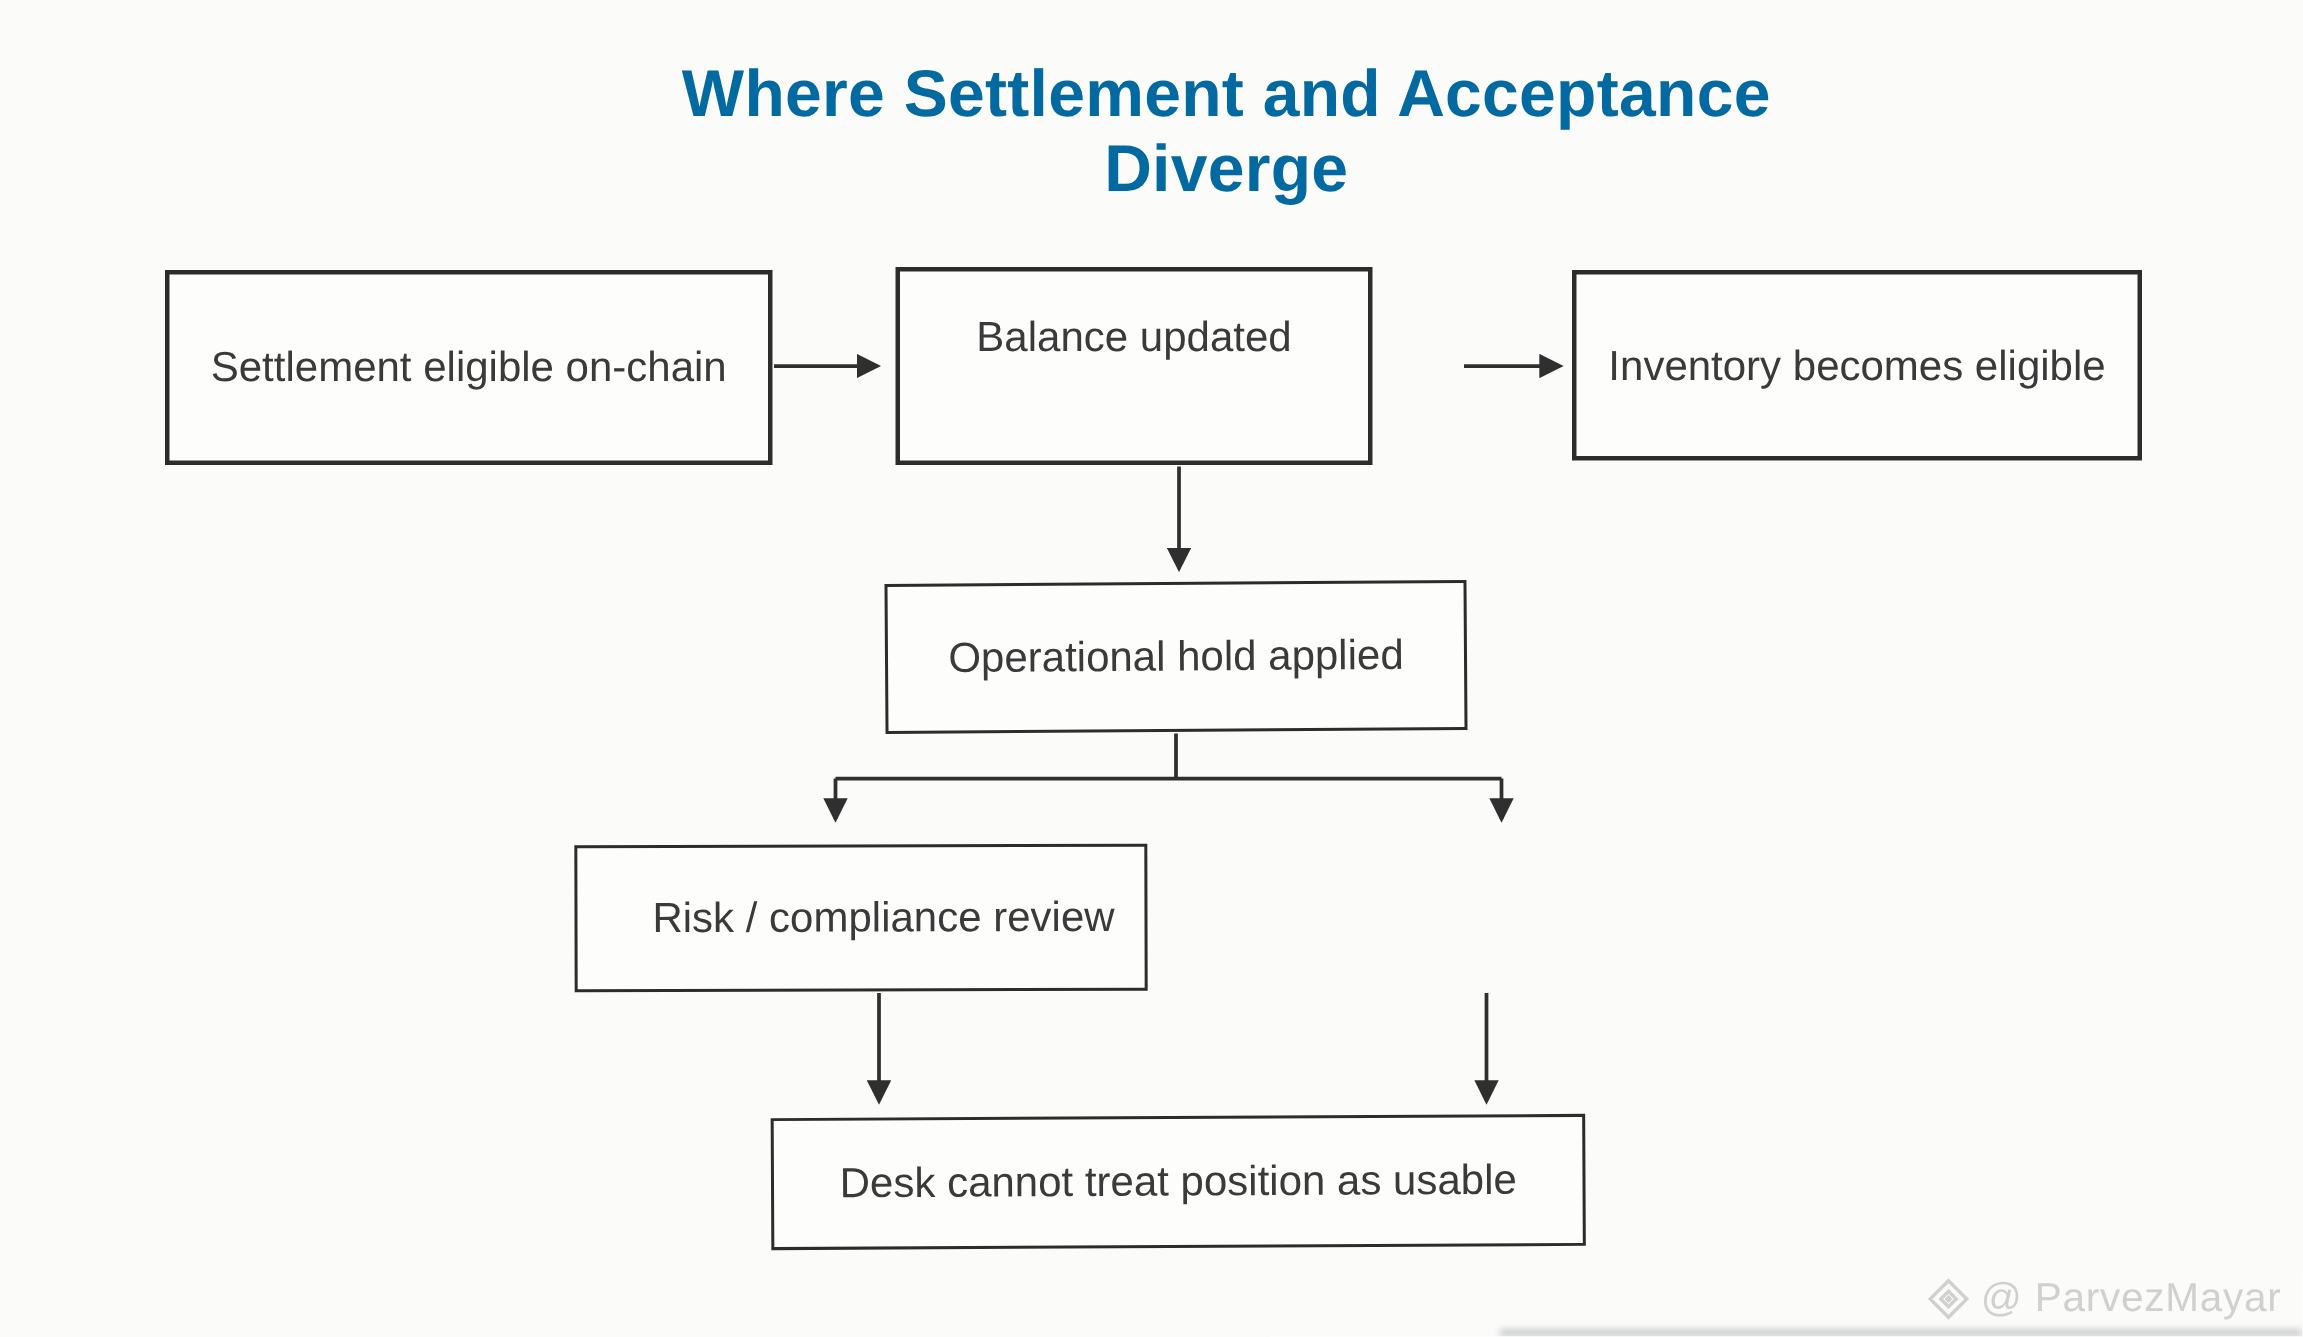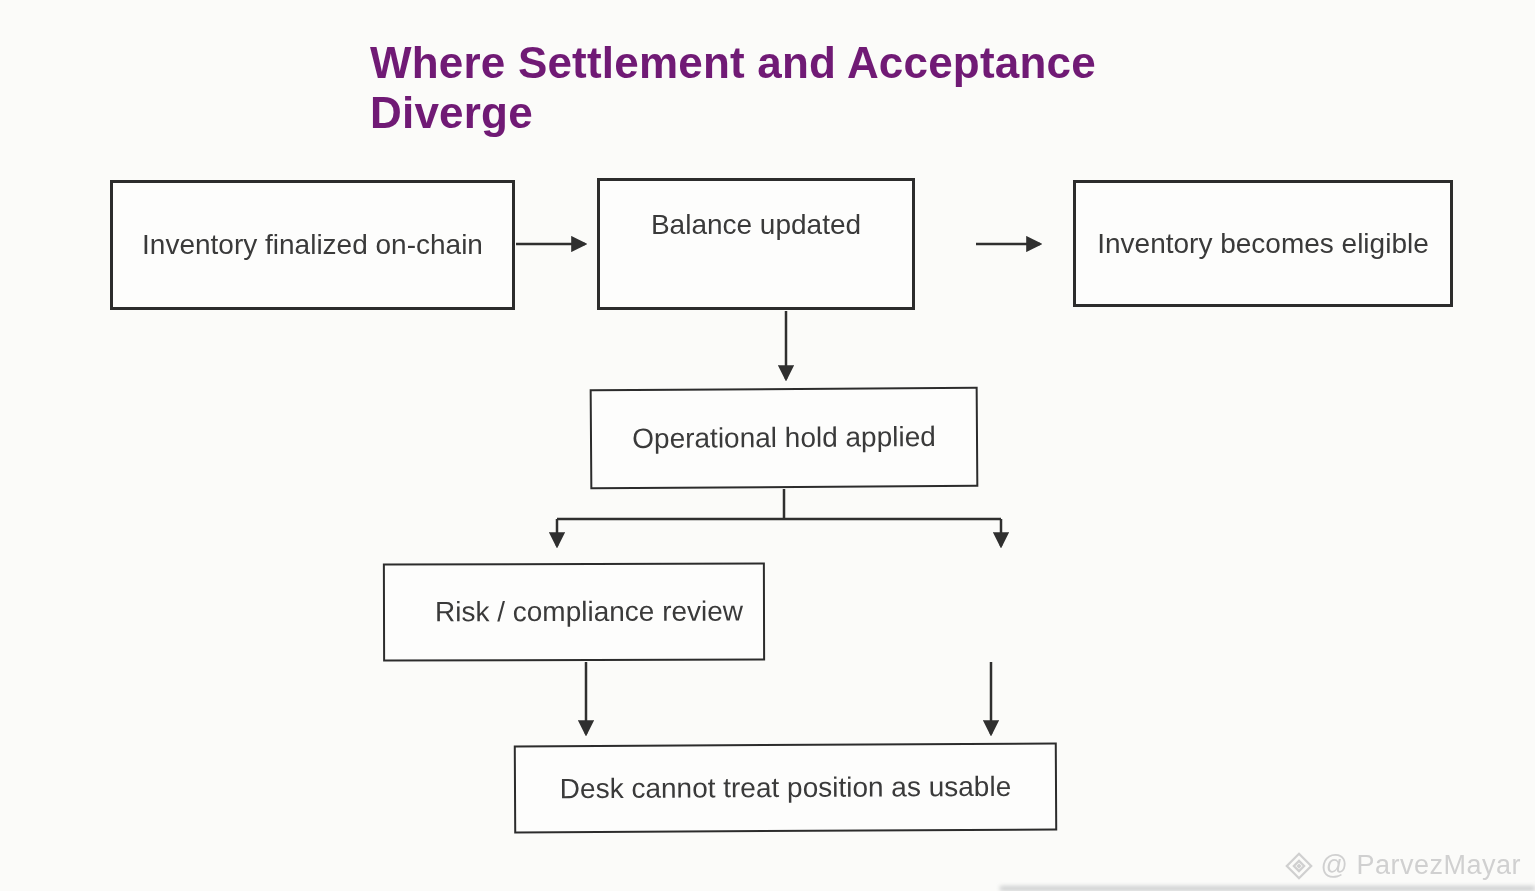--- a/index.html
+++ b/index.html
@@ -7,25 +7,25 @@
   .canvas {
     position:relative;
     width:1535px; height:891px;
     background:#fbfbf9;
     overflow:hidden;
     font-family:"Liberation Sans", sans-serif;
   }
   .title {
     position:absolute;
     left:370px; top:38px; width:895px;
-    text-align:left;
+    text-align:center;
     font-size:44px;
     font-weight:600;
     letter-spacing:0.2px;
-    color:#701a75;
+    color:#0369a1;
   }
   .connectors {
     position:absolute; left:0; top:0;
     width:1535px; height:891px;
     pointer-events:none;
   }
   .node {
     position:absolute;
     background:#fdfdfc;
     border:3px solid #2c2c2c;
@@ -34,21 +34,21 @@
     justify-content:center;
     text-align:center;
     font-size:28px;
     line-height:1.55;
     color:#3a3a3a;
     padding:0 18px;
   }
   .node .label { display:block; }
   #n-settlement { left:110px; top:180px; width:405px; height:130px; }
   #n-balance    { left:597px; top:178px; width:318px; height:132px; align-items:flex-start; padding-top:22px; }
-  #n-inventory  { left:1048px; top:180px; width:380px; height:127px;margin-left:25px; }
+  #n-inventory  { left:1048px; top:180px; width:380px; height:127px; }
   #n-hold       { left:590px; top:388px; width:388px; height:100px; border-width:2px; transform:rotate(-0.4deg); white-space:nowrap; }
   #n-risk       { left:383px; top:563px; width:382px; height:98px;  border-width:2px; transform:rotate(-0.15deg); white-space:nowrap;padding-left:48px; }
   #n-posttrade  { left:812px; top:563px; width:357px; height:98px;  border-width:2px; font-size:27px; white-space:nowrap; }
   #n-desk       { left:514px; top:744px; width:543px; height:88px;  border-width:2px; transform:rotate(-0.3deg); white-space:nowrap; }
   .watermark {
     position:absolute;
     right:14px; bottom:10px;
     display:flex;
     align-items:center;
     gap:7px;
@@ -84,21 +84,21 @@
       <line x1="786" y1="311" x2="786" y2="379" marker-end="url(#ah)"></line>
       <path d="M784,489 L784,519 M557,519 L1001,519"></path>
       <line x1="557" y1="519" x2="557" y2="546" marker-end="url(#ah)"></line>
       <line x1="1001" y1="519" x2="1001" y2="546" marker-end="url(#ah)"></line>
       <line x1="586" y1="662" x2="586" y2="734" marker-end="url(#ah)"></line>
       <line x1="991" y1="662" x2="991" y2="734" marker-end="url(#ah)"></line>
     </g>
   </svg>
 
   <div class="node" id="n-settlement">
-    <span class="label">Inventory finalized on-chain</span>
+    <span class="label">Settlement eligible on-chain</span>
   </div>
 
   <div class="node" id="n-balance">
     <span class="label">Balance updated</span>
   </div>
 
   <div class="node" id="n-inventory">
     <span class="label">Inventory becomes eligible</span>
   </div>
 

